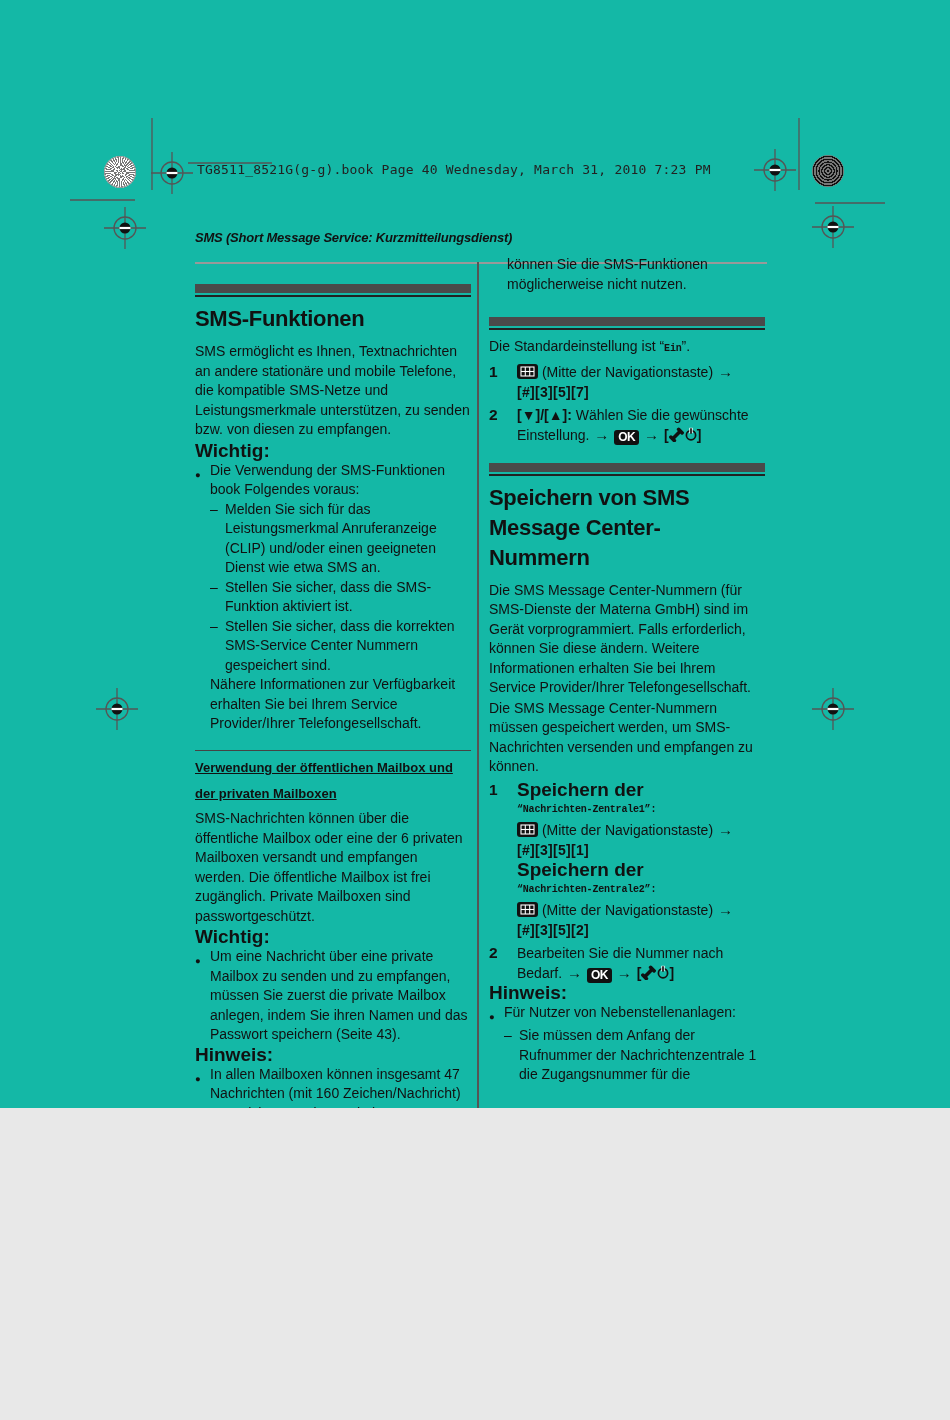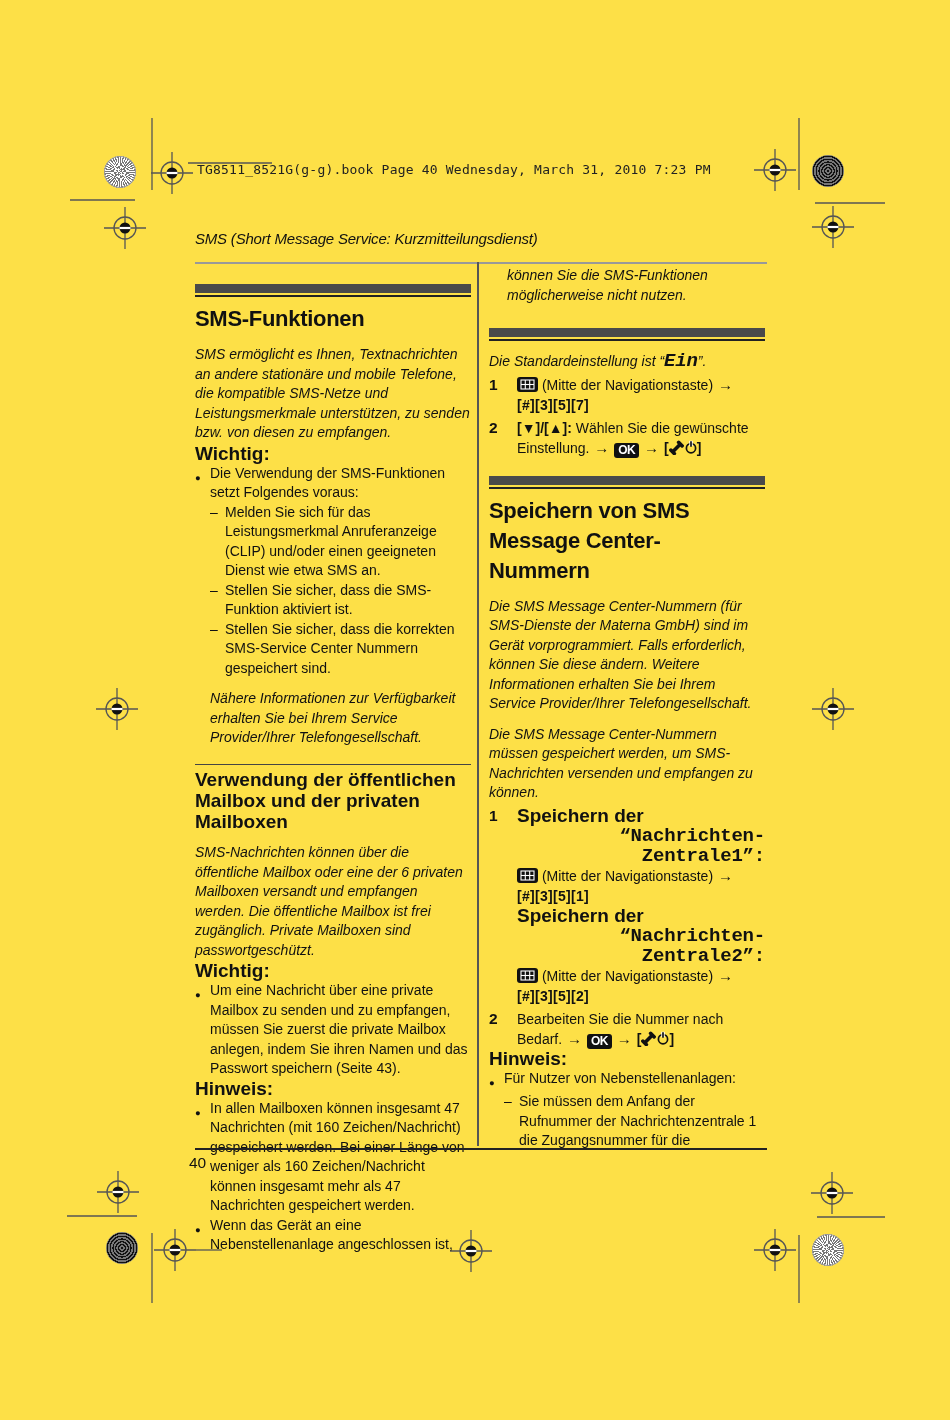--- a/index.html
+++ b/index.html
@@ -1,60 +1,60 @@
 <!DOCTYPE html>
 <html><head>
 <meta charset="utf-8">
 <style>
   html,body{margin:0;padding:0;background:#e8e8e8;}
-  .sheet{position:relative;width:950px;height:1420px;background:#fde047;margin:0 auto;
+  .sheet{position:relative;width:950px;height:1108px;background:#14b8a6;margin:0 auto;
          font-family:"Liberation Sans",sans-serif;color:#111;overflow:hidden;}
   
   .marks{position:absolute;left:0;top:0;width:950px;height:1420px;pointer-events:none;}
   .starburst{position:absolute;width:32px;height:32px;border-radius:50%;
              background:repeating-conic-gradient(#777 0deg 5deg,#fff 5deg 10deg);
              box-shadow:inset 0 0 0 1px #999;}
   .ringmark{position:absolute;width:32px;height:32px;border-radius:50%;
             background:repeating-radial-gradient(circle,#111 0 1.2px,#777 1.2px 2.8px);}
   
   .masthead{position:absolute;left:197px;top:162px;font-family:"DejaVu Sans Mono",monospace;
             font-size:13px;color:#222;letter-spacing:0.2px;white-space:nowrap;}
   
-  .pagetitle{position:absolute;left:195px;top:230px;width:572px;font-size:15px;font-weight:normal;
+  .pagetitle{position:absolute;left:195px;top:230px;width:572px;font-size:13px;font-weight:bold;
              font-style:italic;letter-spacing:-0.2px;}
   .titlerule{position:absolute;left:195px;top:262px;width:572px;height:2px;background:#999;}
   
   .colL{position:absolute;left:195px;top:284px;width:276px;}
   .colR{position:absolute;left:489px;top:255px;width:276px;}
   .divider{position:absolute;left:477px;top:262px;width:1.5px;height:884px;background:#555;}
   .footrule{position:absolute;left:195px;top:1148px;width:572px;height:2px;background:#222;}
   .pagenum{position:absolute;left:189px;top:1154px;font-size:15.5px;color:#111;}
   
   .secbar{margin:0 0 7px 0;}
   .secbar .bar{height:9px;background:#4a4a4a;}
   .secbar .line{height:2px;background:#222;margin-top:2px;}
   h1{font-size:22px;line-height:30px;margin:2px 0 8px 0;letter-spacing:-0.3px;white-space:pre-line;}
-  h2{font-size:19px;line-height:21px;margin:4px 0 2px 0;white-space:normal;}
+  h2{font-size:13px;line-height:26px;margin:4px 0 2px 0;white-space:normal;text-decoration:underline;}
   .subrule{height:1.5px;background:#444;margin:16px 0 4px 0;}
-  p{font-size:14px;line-height:19.5px;margin:11px 0 1px 0;font-style:italic;}
+  p{font-size:14px;line-height:19.5px;margin:0 0 1px 0;}
   .boldlbl{font-weight:bold;font-size:19px;line-height:20px;}
   .bullet{display:flex;font-size:14px;line-height:19.5px;}
   .bmark{width:15px;flex:none;font-size:9.5px;padding-top:4px;}
   .btext{flex:1;}
   .dash{display:flex;font-size:14px;line-height:19.5px;margin-left:15px;}
   .dmark{width:15px;flex:none;}
   .dtext{flex:1;}
   .notetext{margin-left:15px;}
   .indent{margin-left:18px;}
   .step{display:flex;font-size:14px;line-height:20px;margin-top:3px;}
   .stepnum{width:28px;flex:none;font-weight:bold;font-size:15.5px;}
   .stepbody{flex:1;}
   .keysline{font-weight:bold;letter-spacing:0.3px;}
   .boldkeys{font-weight:bold;}
-  .mono{font-family:"Liberation Mono",monospace;font-weight:bold;font-size:19px;letter-spacing:-0.2px;text-align:right;}
+  .mono{font-family:"Liberation Mono",monospace;font-weight:bold;font-size:10px;letter-spacing:-0.2px;}
   .okkey{display:inline-block;background:#111;color:#fff;font-weight:bold;font-size:12px;
          line-height:15px;padding:0 4px;border-radius:3px;letter-spacing:-0.5px;vertical-align:-1px;}
   .ksvg{vertical-align:-2px;}
   .arrow{font-size:15px;padding:0 1px;}
 </style>
 </head>
 <body>
 
 <div class="sheet">
 
@@ -112,21 +112,21 @@
   <div class="colL">
     <div class="secbar">
         <div class="bar"></div>
         <div class="line"></div>
       </div>
     <h1>SMS-Funktionen</h1>
     <p>SMS ermöglicht es Ihnen, Textnachrichten an andere stationäre und mobile Telefone, die kompatible SMS-Netze und Leistungsmerkmale unterstützen, zu senden bzw. von diesen zu empfangen.</p>
     <div class="boldlbl">Wichtig:</div>
     <div class="bullet">
       <span class="bmark">●</span>
-      <span class="btext">Die Verwendung der SMS-Funktionen setzt Folgendes voraus:</span>
+      <span class="btext">Die Verwendung der SMS-Funktionen book Folgendes voraus:</span>
     </div>
     <div class="dash">
       <span class="dmark">–</span>
       <span class="dtext">Melden Sie sich für das Leistungsmerkmal Anruferanzeige (CLIP) und/oder einen geeigneten Dienst wie etwa SMS an.</span>
     </div>
     <div class="dash">
       <span class="dmark">–</span>
       <span class="dtext">Stellen Sie sicher, dass die SMS-Funktion aktiviert ist.</span>
     </div>
     <div class="dash">

